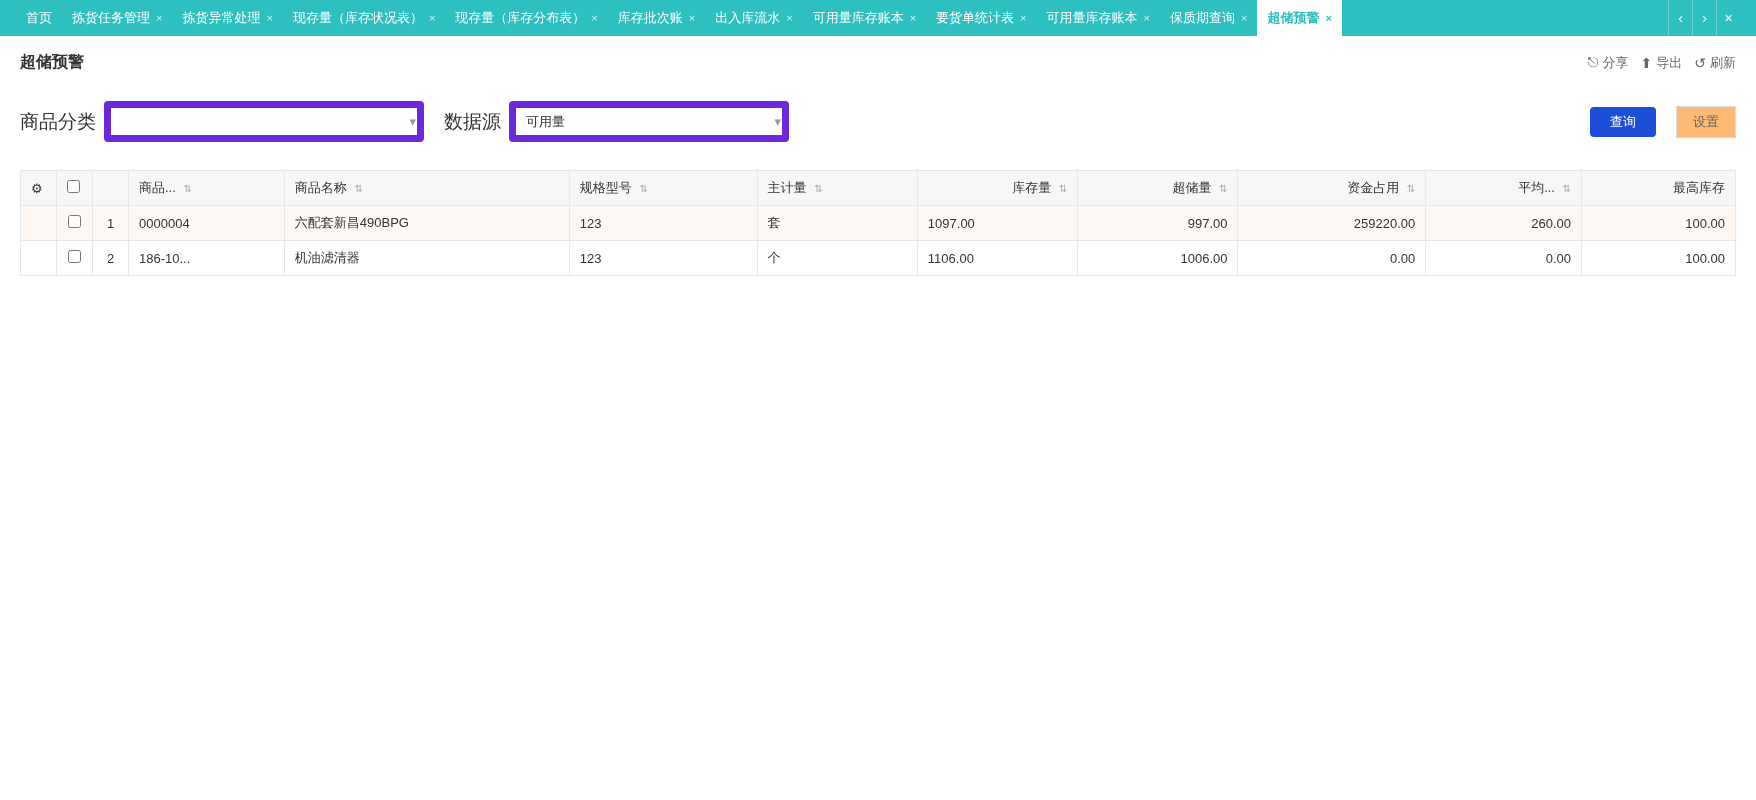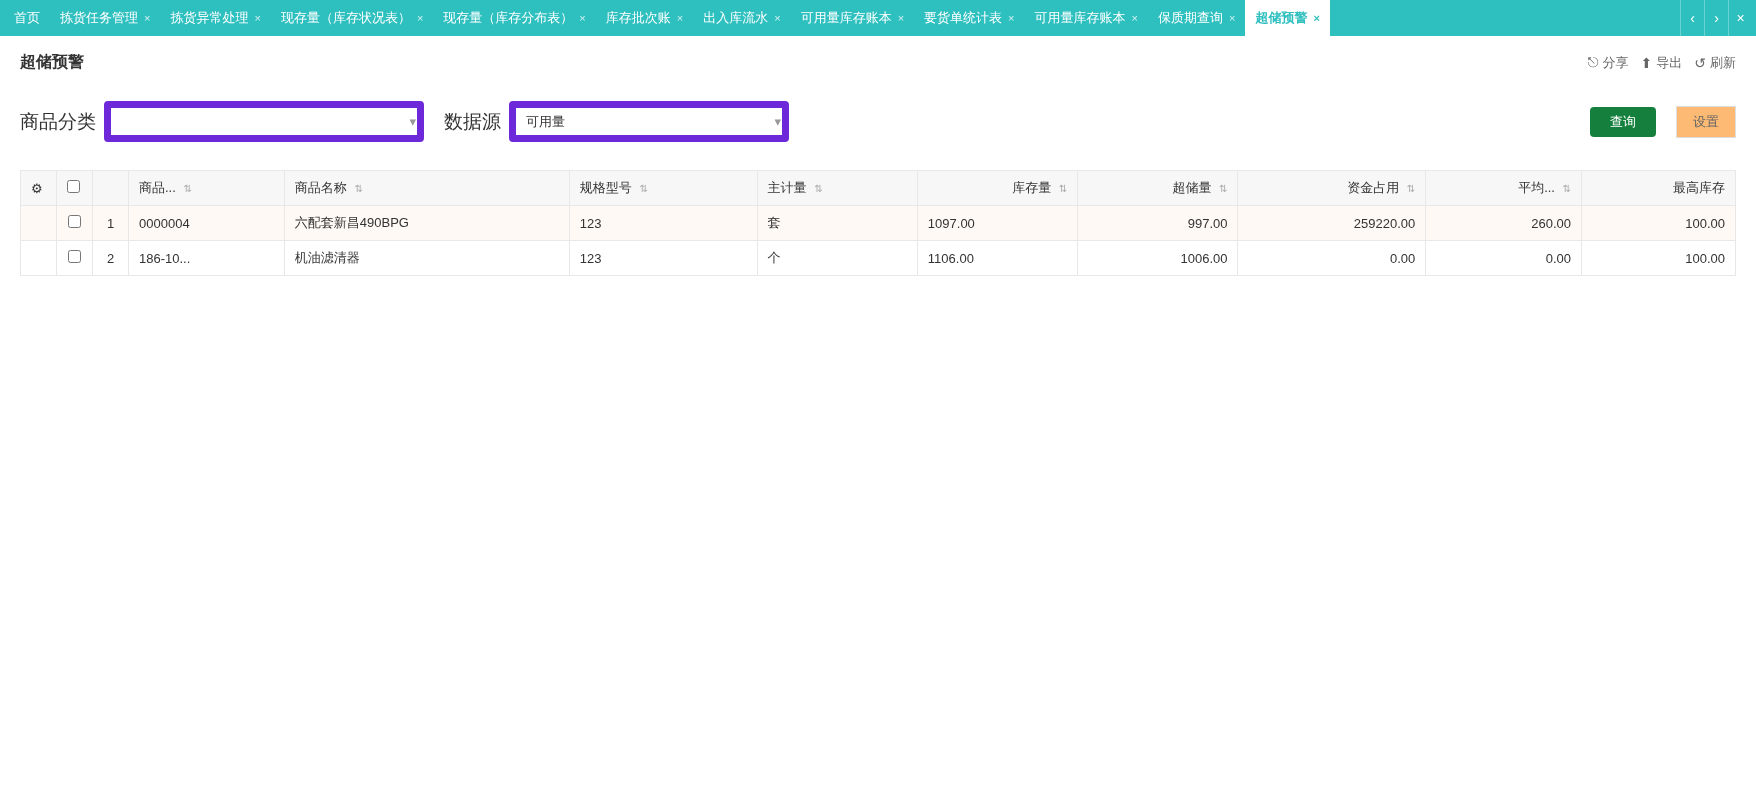--- a/index.html
+++ b/index.html
@@ -3,21 +3,21 @@
   <meta charset="utf-8">
   <style>
     * { box-sizing: border-box; margin: 0; padding: 0; }
     body { font-family: "Microsoft YaHei", Arial, sans-serif; font-size: 13px; background: #f5f5f5; color: #333; }
 
     
     .top-nav {
       background: #2ebfbf;
       display: flex;
       height: 36px;
-      padding: 0 4px;
+      padding: 0 16px;
       overflow: hidden;
     }
     .top-nav-item {
       color: #fff;
       padding: 0 10px;
       height: 36px;
       display: flex;
       align-items: center;
       cursor: pointer;
       white-space: nowrap;
@@ -118,21 +118,21 @@
       right: 8px;
       color: #999;
       pointer-events: none;
     }
     .filter-actions {
       margin-left: auto;
       display: flex;
       gap: 8px;
     }
     .btn-query {
-      background: #15803d;
+      background: #1d4ed8;
       color: #fff;
       border: none;
       border-radius: 4px;
       padding: 6px 20px;
       cursor: pointer;
       font-size: 13px;
     }
     .btn-settings {
       background: #fdba74;
       color: #666;

